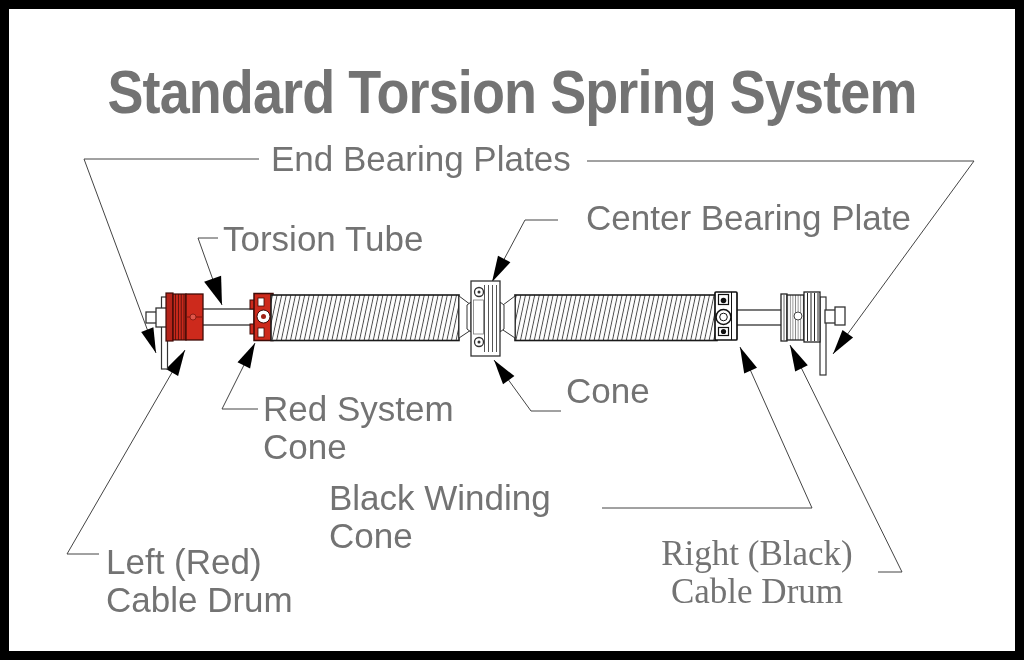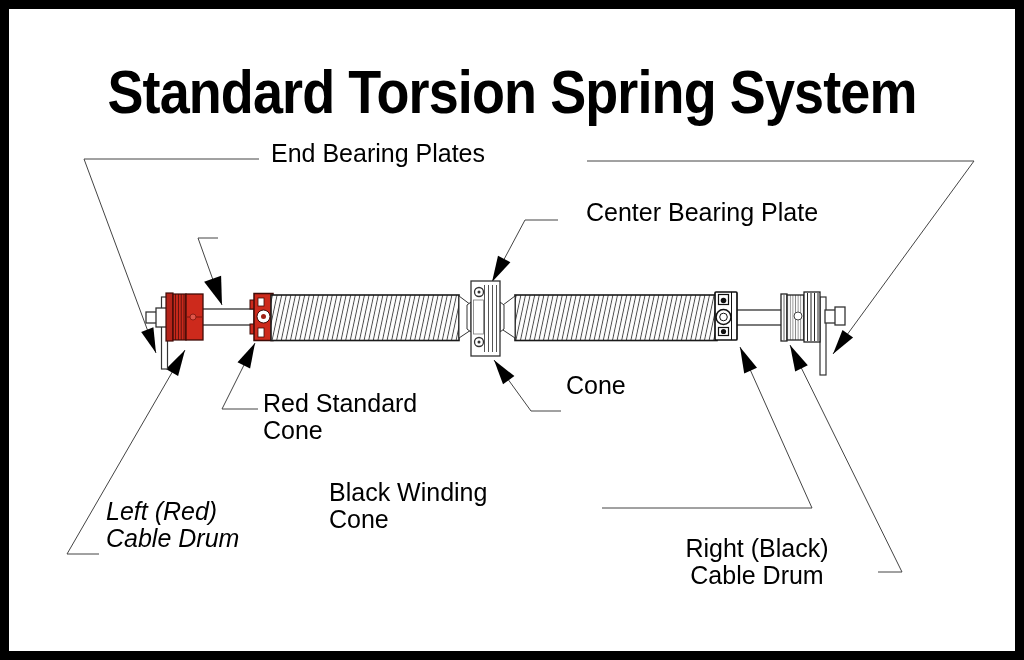--- a/index.html
+++ b/index.html
@@ -4,45 +4,45 @@
 <style>
   html,body{margin:0;padding:0;background:#e8e8e8;}
   #frame{
     position:relative;
     width:1024px;height:660px;
     box-sizing:border-box;
     border:9px solid var(--border,#000);
     background:var(--background,#fff);
     overflow:hidden;
     font-family:"Liberation Sans", sans-serif;
-    color:#000000;
+    color:#737373;
   }
   #title{
     position:absolute;top:47px;left:0;right:0;
     text-align:center;
     font-size:62px;font-weight:bold;
     letter-spacing:-1px;white-space:nowrap;
     transform:scaleX(0.87);
     transform-origin:50% 50%;
   }
   .lbl{
     position:absolute;
-    font-size:25px;line-height:1.09;
+    font-size:35px;line-height:1.09;
     white-space:nowrap;
   }
   #diagram-svg{position:absolute;left:0;top:0;width:1006px;height:642px;}
   .l1,.l2{display:block;}
   #lbl-end-bearing{left:262px;top:131px;}
   #lbl-torsion-tube{left:214px;top:211px;}
   #lbl-center-bearing{left:577px;top:190px;}
   #lbl-red-winding{left:254px;top:381px;}
   #lbl-stationary{left:557px;top:363px;}
   #lbl-black-winding{left:320px;top:470px;width:250px;text-align:left;white-space:nowrap;}
-  #lbl-left-drum{left:97px;top:489px;font-style:italic;}
-  #lbl-right-drum{left:637px;top:526px;width:222px;text-align:center;}
+  #lbl-left-drum{left:97px;top:534px;}
+  #lbl-right-drum{left:637px;top:526px;width:222px;text-align:center;font-family:Liberation Serif, serif;}
 </style>
 </head>
 <body>
 
 <div id="frame">
 
   <div id="title">Standard Torsion Spring System</div>
 
   <svg id="diagram-svg" viewBox="0 0 1006 642" xmlns="http://www.w3.org/2000/svg" aria-hidden="true">
     <defs>
@@ -165,27 +165,30 @@
       <line x1="802" y1="284" x2="802" y2="332" stroke="#222" stroke-width="1"></line>
       <line x1="805.5" y1="284" x2="805.5" y2="332" stroke="#222" stroke-width="1"></line>
       <line x1="809" y1="284" x2="809" y2="332" stroke="#222" stroke-width="1"></line>
     </g>
   </svg>
 
   <div class="lbl" id="lbl-end-bearing">
     <span class="l1">End Bearing Plates</span>
   </div>
 
+  <div class="lbl" id="lbl-torsion-tube">
+    <span class="l1">Torsion Tube</span>
+  </div>
 
   <div class="lbl" id="lbl-center-bearing">
     <span class="l1">Center Bearing Plate</span>
   </div>
 
   <div class="lbl" id="lbl-red-winding">
-    <span class="l1">Red Standard</span>
+    <span class="l1">Red System</span>
     <span class="l2">Cone</span>
   </div>
 
   <div class="lbl" id="lbl-stationary">
     <span class="l2">Cone</span>
   </div>
 
   <div class="lbl" id="lbl-black-winding">
     <span class="l1">Black Winding</span>
     <span class="l2">Cone</span>

